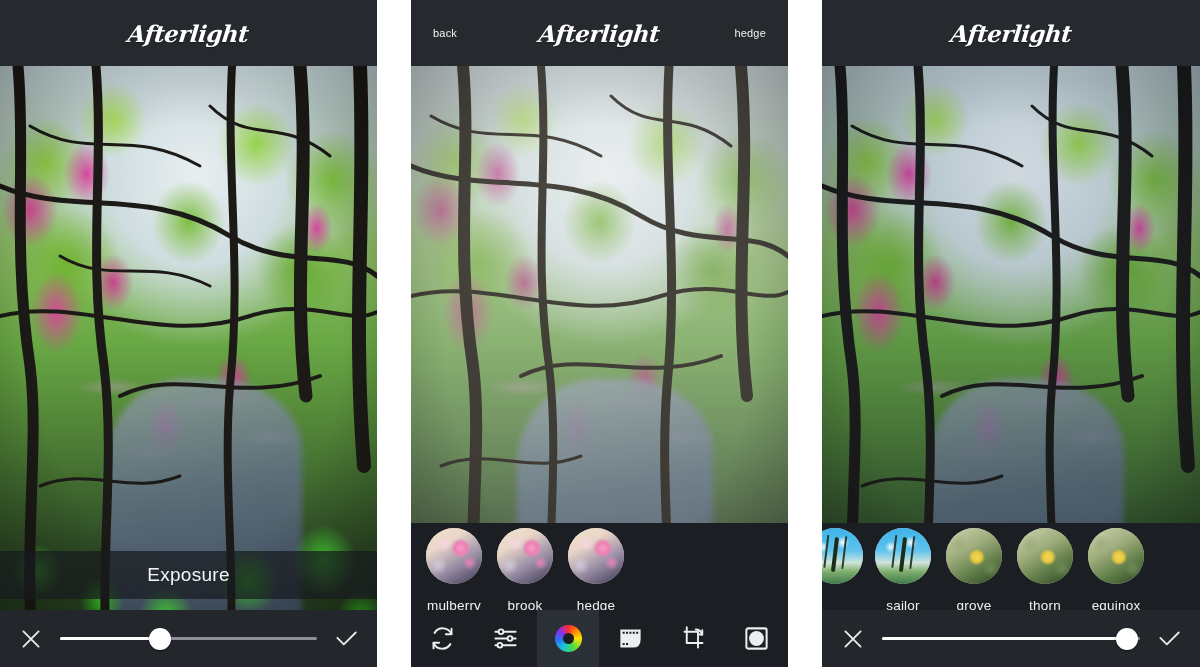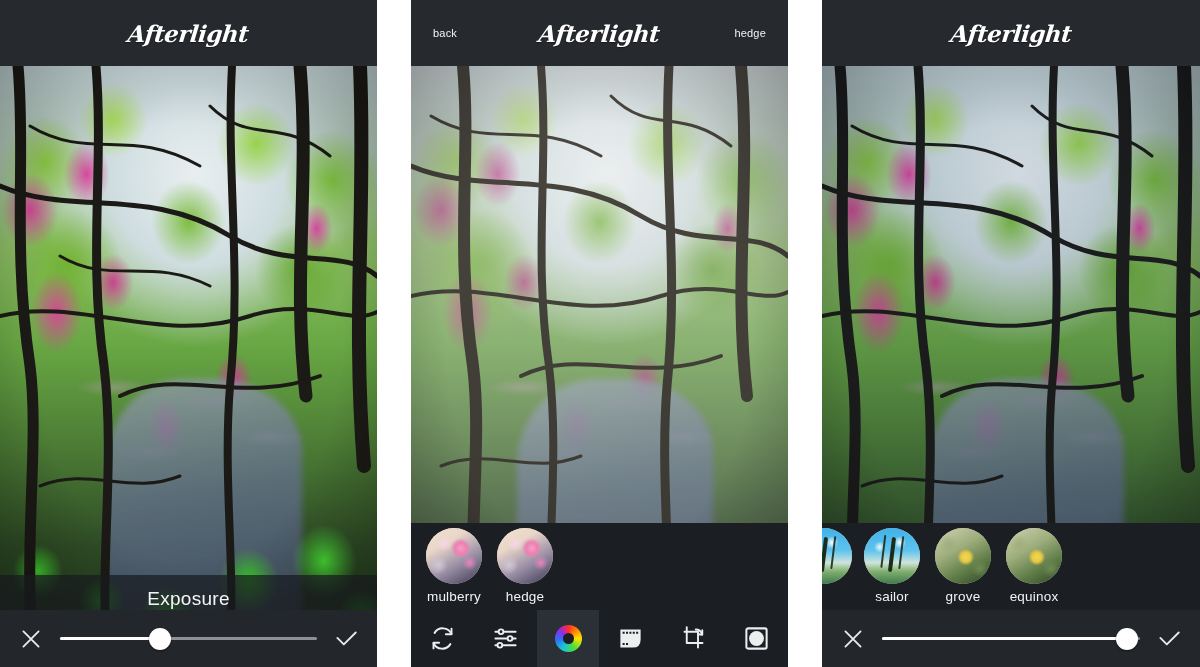--- a/index.html
+++ b/index.html
@@ -146,21 +146,21 @@
   #panel-2 .photo .blossom { filter: saturate(.75); opacity: .72; }
   #panel-2 .photo .leaves { filter: saturate(.8) brightness(1.02); }
   
   #panel-3 .photo .grade {
     position: absolute; inset: 0;
     background: linear-gradient(rgba(30,60,110,.10), rgba(10,20,40,.16));
   }
 
   
   .exposure-bar {
-    position: absolute; left: 0; right: 0; bottom: 44px;
+    position: absolute; left: 0; right: 0; bottom: 68px;
     height: 48px;
     background: rgba(24,27,31,.72);
     display: flex; align-items: center; justify-content: center;
     z-index: 5;
   }
   .exposure-label {
     color: #f4f5f6;
     font-size: 19px;
     letter-spacing: .3px;
   }
@@ -215,21 +215,21 @@
     margin-right: 1px;
   }
   .filter-thumb {
     width: 56px; height: 56px; border-radius: 50%;
     overflow: hidden; position: relative;
     background: #d8c9be;
   }
   .filter-thumb .t-inner { position: absolute; inset: 0; }
   .filter-label-row {
     display: flex; align-items: center; gap: 5px;
-    margin-top: 5px;
+    margin-top: 14px;
     justify-content: flex-end;
   }
   .filter-dot {
     width: 7px; height: 7px; border-radius: 50%;
     background: #24c6e8;
     flex: 0 0 auto;
   }
   .filter-label {
     color: #f1f2f3; font-size: 13.5px; letter-spacing: .2px;
     white-space: nowrap;
@@ -406,20 +406,28 @@
           </div>
           <div class="filter-label-row">
             <span class="filter-label">mulberry</span>
           </div>
         </div>
         <div class="filter-item">
           <div class="filter-thumb">
             <div class="t-inner art-floral"></div>
           </div>
           <div class="filter-label-row">
+            <span class="filter-label">brook</span>
+          </div>
+        </div>
+        <div class="filter-item">
+          <div class="filter-thumb">
+            <div class="t-inner art-floral"></div>
+          </div>
+          <div class="filter-label-row">
             <span class="filter-label">hedge</span>
           </div>
         </div>
       </div>
 
     <div class="toolbar" id="p2-toolbar">
         <div class="tool">
           <span style="display: flex;">
             <svg viewBox="0 0 24 24" fill="none" stroke="#eceef0" stroke-width="1.7" stroke-linecap="round" stroke-linejoin="round">
               <path d="M20 8 A8.5 8.5 0 0 0 5 7"></path>
@@ -511,40 +519,48 @@
             <path d="M120 330 C180 300 240 340 320 310" stroke-width="4"></path>
             <path d="M40 420 C90 400 130 430 180 410" stroke-width="3"></path>
             <path d="M210 40 C250 80 280 50 330 90" stroke-width="3"></path>
           </g>
         </svg>
       </div>
       <div class="grade"></div>
       <div class="vign"></div>
     </div>
 
-    <div class="filter-strip" id="p3-filters" style="padding-left: 0px;">
+    <div class="filter-strip" id="p3-filters" style="padding-left: 11px;">
         <div class="filter-item" style="width: 34px;">
           <div class="filter-thumb" style="margin-left: -30px;">
             <div class="t-inner art-beach"></div>
           </div>
         </div>
         <div class="filter-item">
           <div class="filter-thumb">
             <div class="t-inner art-beach"></div>
           </div>
           <div class="filter-label-row">
             <span class="filter-label">sailor</span>
           </div>
         </div>
         <div class="filter-item">
           <div class="filter-thumb">
             <div class="t-inner art-leaf"></div>
           </div>
           <div class="filter-label-row">
             <span class="filter-label">grove</span>
+          </div>
+        </div>
+        <div class="filter-item">
+          <div class="filter-thumb">
+            <div class="t-inner art-leaf"></div>
+          </div>
+          <div class="filter-label-row">
+            <span class="filter-label">thorn</span>
           </div>
         </div>
         <div class="filter-item">
           <div class="filter-thumb">
             <div class="t-inner art-leaf"></div>
           </div>
           <div class="filter-label-row">
             <span class="filter-label">equinox</span>
           </div>
         </div>

